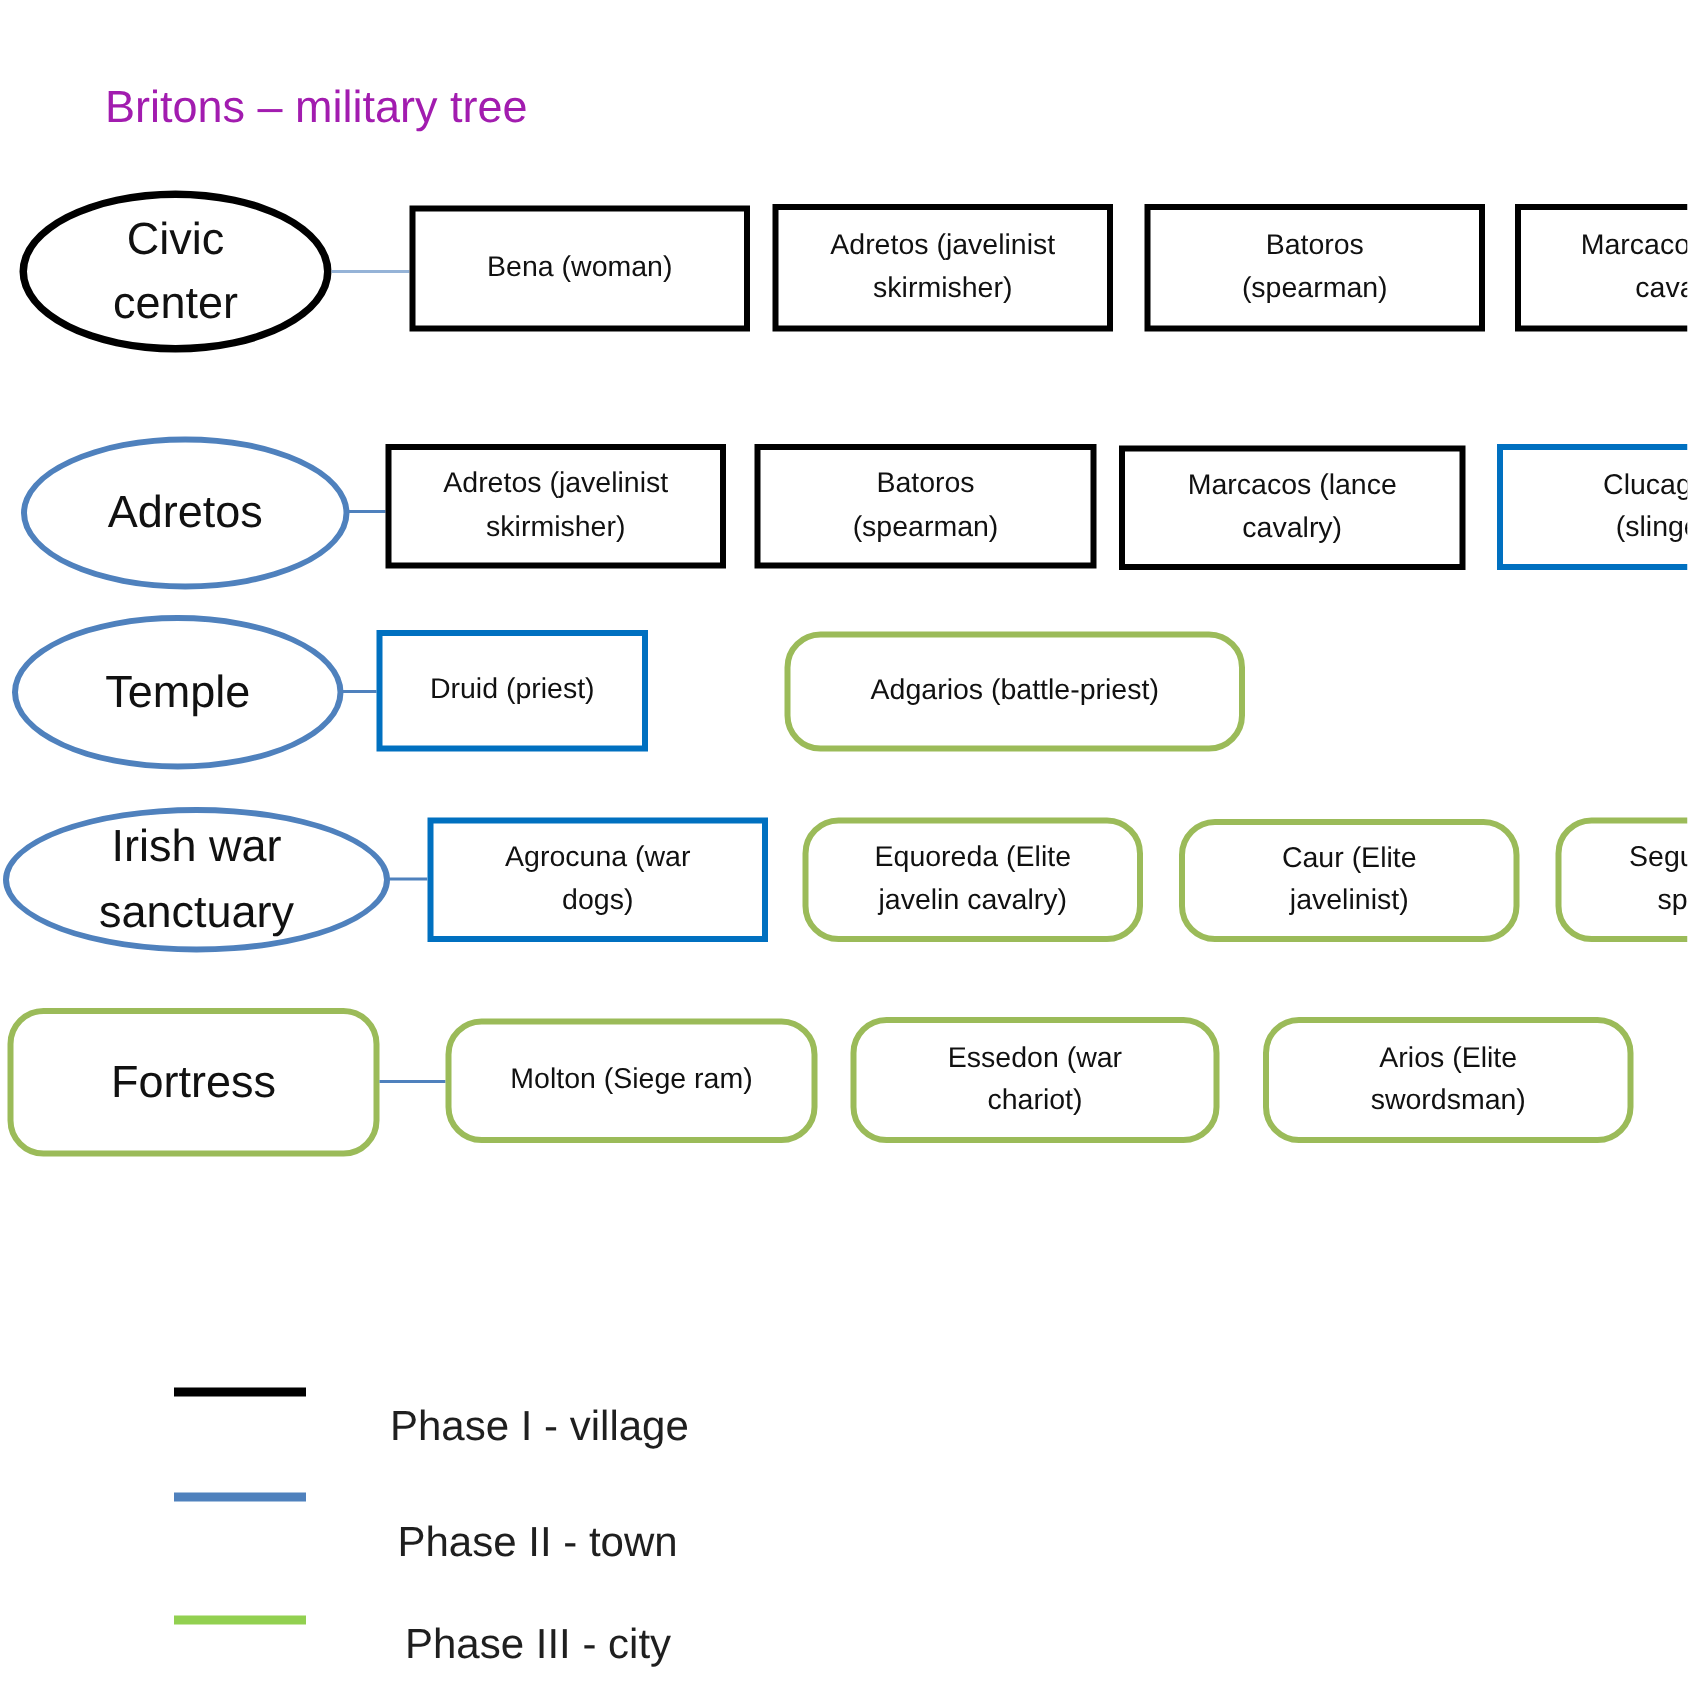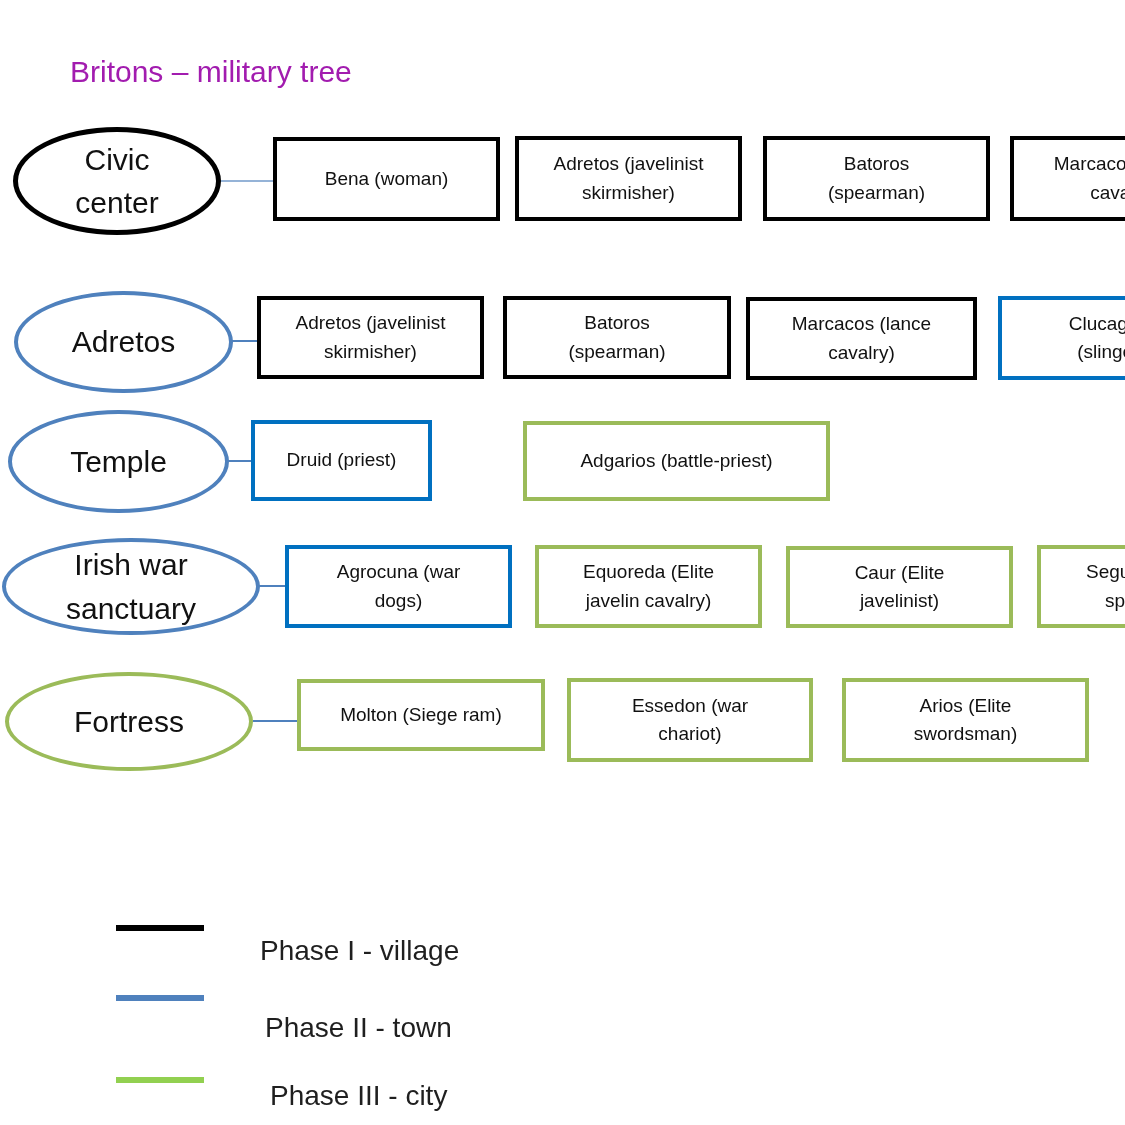--- a/index.html
+++ b/index.html
@@ -36,21 +36,21 @@
   .ellipse.thick{border-width:5px;}
   .unit{
     font-size:19px;
     line-height:1.5;
     border-style:solid;
     border-width:4px;
   }
   .c-black{border-color:var(--phase1,#000);}
   .c-slate{border-color:var(--phase2_shape,#4F81BD);}
   .c-blue{border-color:var(--phase2_box,#0070C0);}
-  .c-green{border-color:var(--phase3,#9BBB59);}
+  .c-green{border-color:var(--phase3,#9BBB59);border-radius:24px;}
   .connector{
     position:absolute;height:2px;
     background:var(--connector,#4F81BD);
   }
   .connector.light{background:var(--connector_light,#95B3D7);}
   .legend-line{position:absolute;height:6px;}
   .legend-line.p1{background:var(--phase1,#000);}
   .legend-line.p2{background:var(--phase2_shape,#4F81BD);}
   .legend-line.p3{background:var(--legend_phase3,#92D050);}
   .legend-label{
@@ -100,21 +100,21 @@
 dogs)</div>
   <div class="node unit c-green" style="left:535px;top:545px;width:227px;height:83px;">Equoreda (Elite
 javelin cavalry)</div>
   <div class="node unit c-green" style="left:786px;top:546px;width:227px;height:82px;">Caur (Elite
 javelinist)</div>
   <div class="node unit c-green" style="left:1037px;top:545px;width:227px;height:83px;">Seguetos (Elite
 spearman)</div>
 
   <div class="node ellipse c-green" style="left:5px;top:672px;width:248px;height:99px;">Fortress</div>
   <div class="connector" style="left:253px;top:720px;width:44px;"></div>
-  <div class="node unit c-green" style="left:297px;top:679px;width:248px;height:72px;">Molton (Siege ram)</div>
+  <div class="node unit c-green" style="left:297px;top:679px;width:248px;height:83px;">Molton (Siege ram)</div>
   <div class="node unit c-green" style="left:567px;top:678px;width:246px;height:84px;">Essedon (war
 chariot)</div>
   <div class="node unit c-green" style="left:842px;top:678px;width:247px;height:84px;">Arios (Elite
 swordsman)</div>
 
   <div class="legend-line p1" style="left:116px;top:925px;width:88px;"></div>
   <div class="legend-label" style="left:260px;top:914px;">Phase I - village</div>
 
   <div class="legend-line p2" style="left:116px;top:995px;width:88px;"></div>
   <div class="legend-label" style="left:265px;top:991px;">Phase II - town</div>

